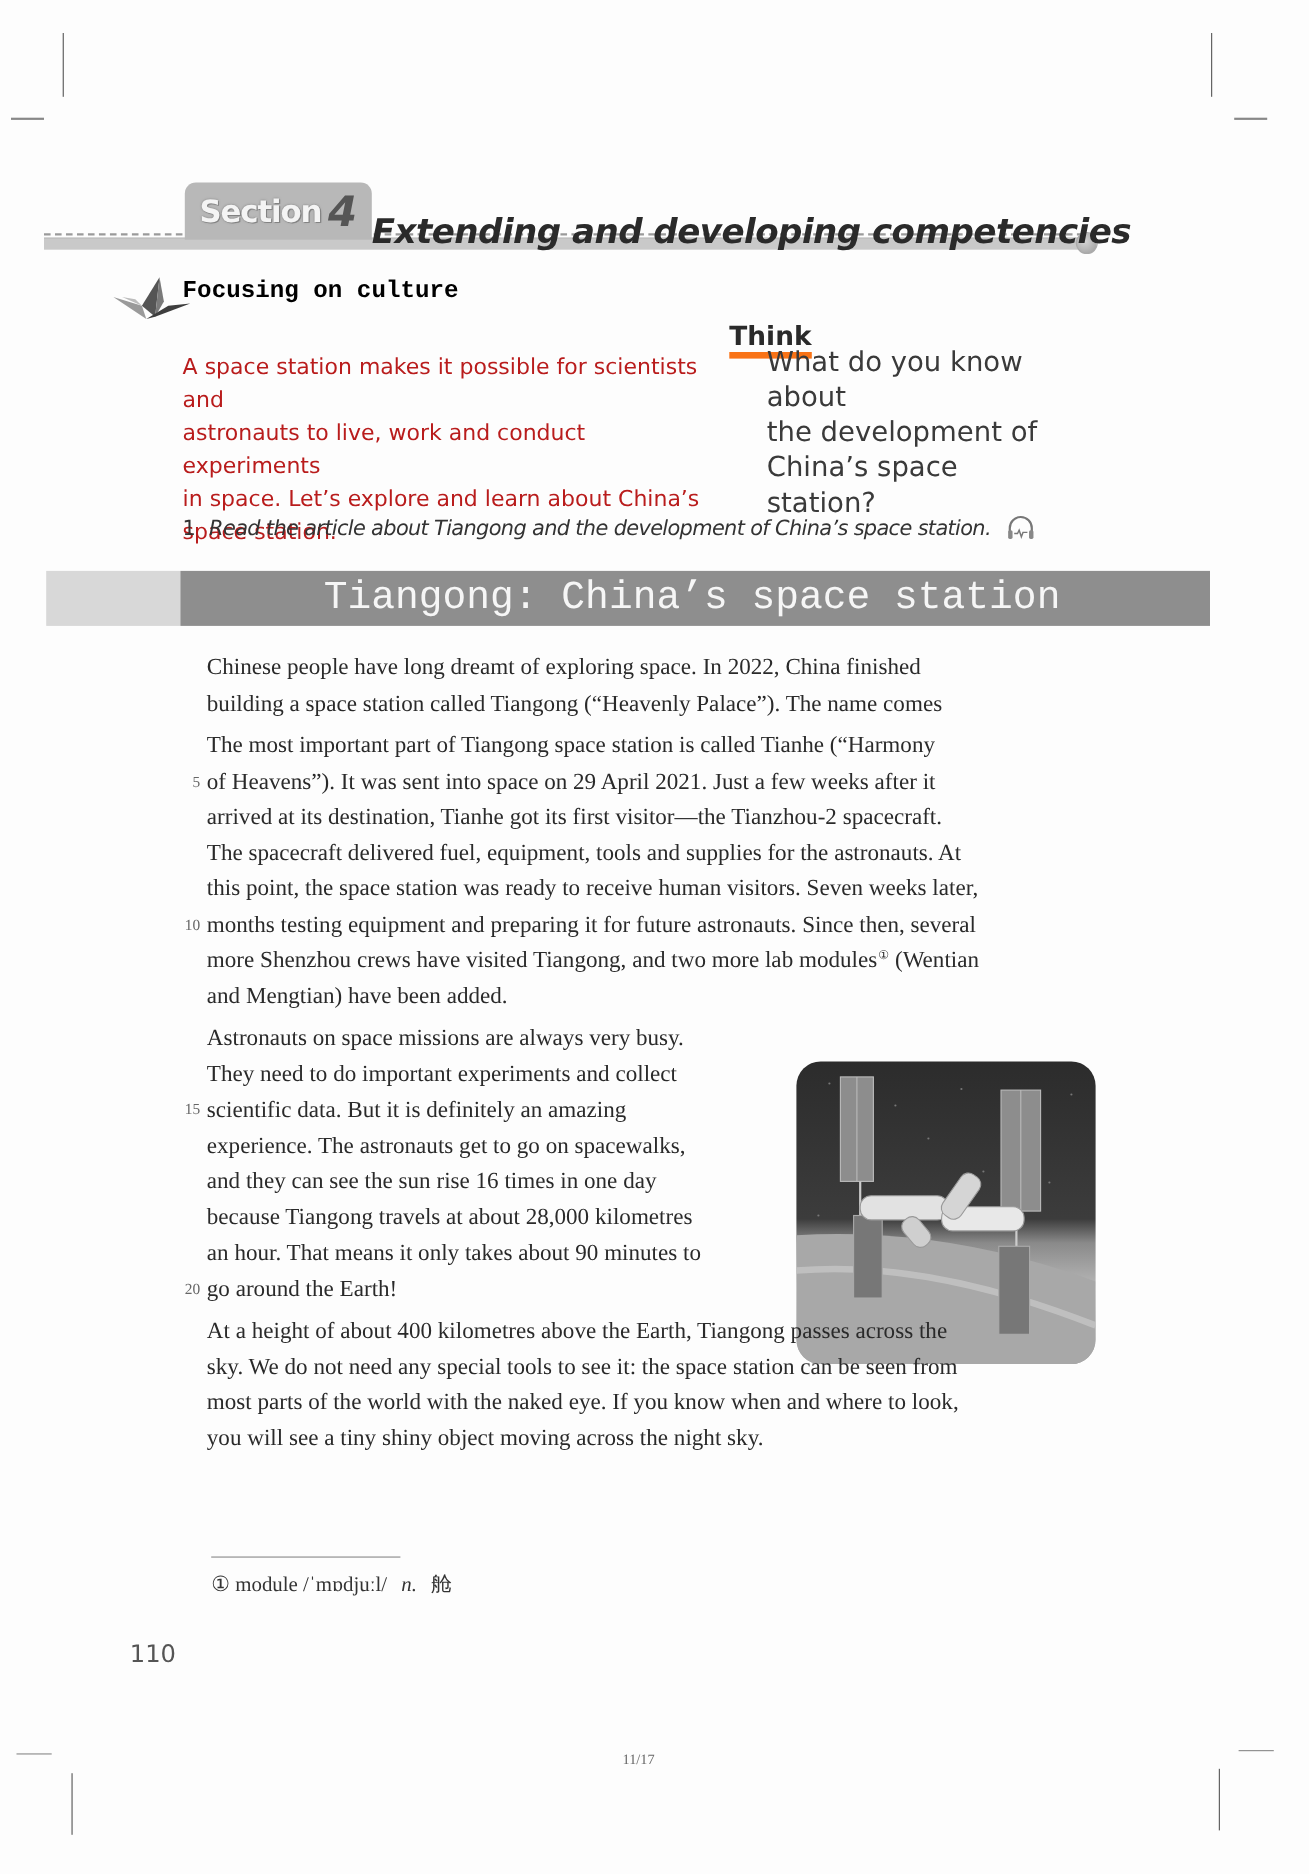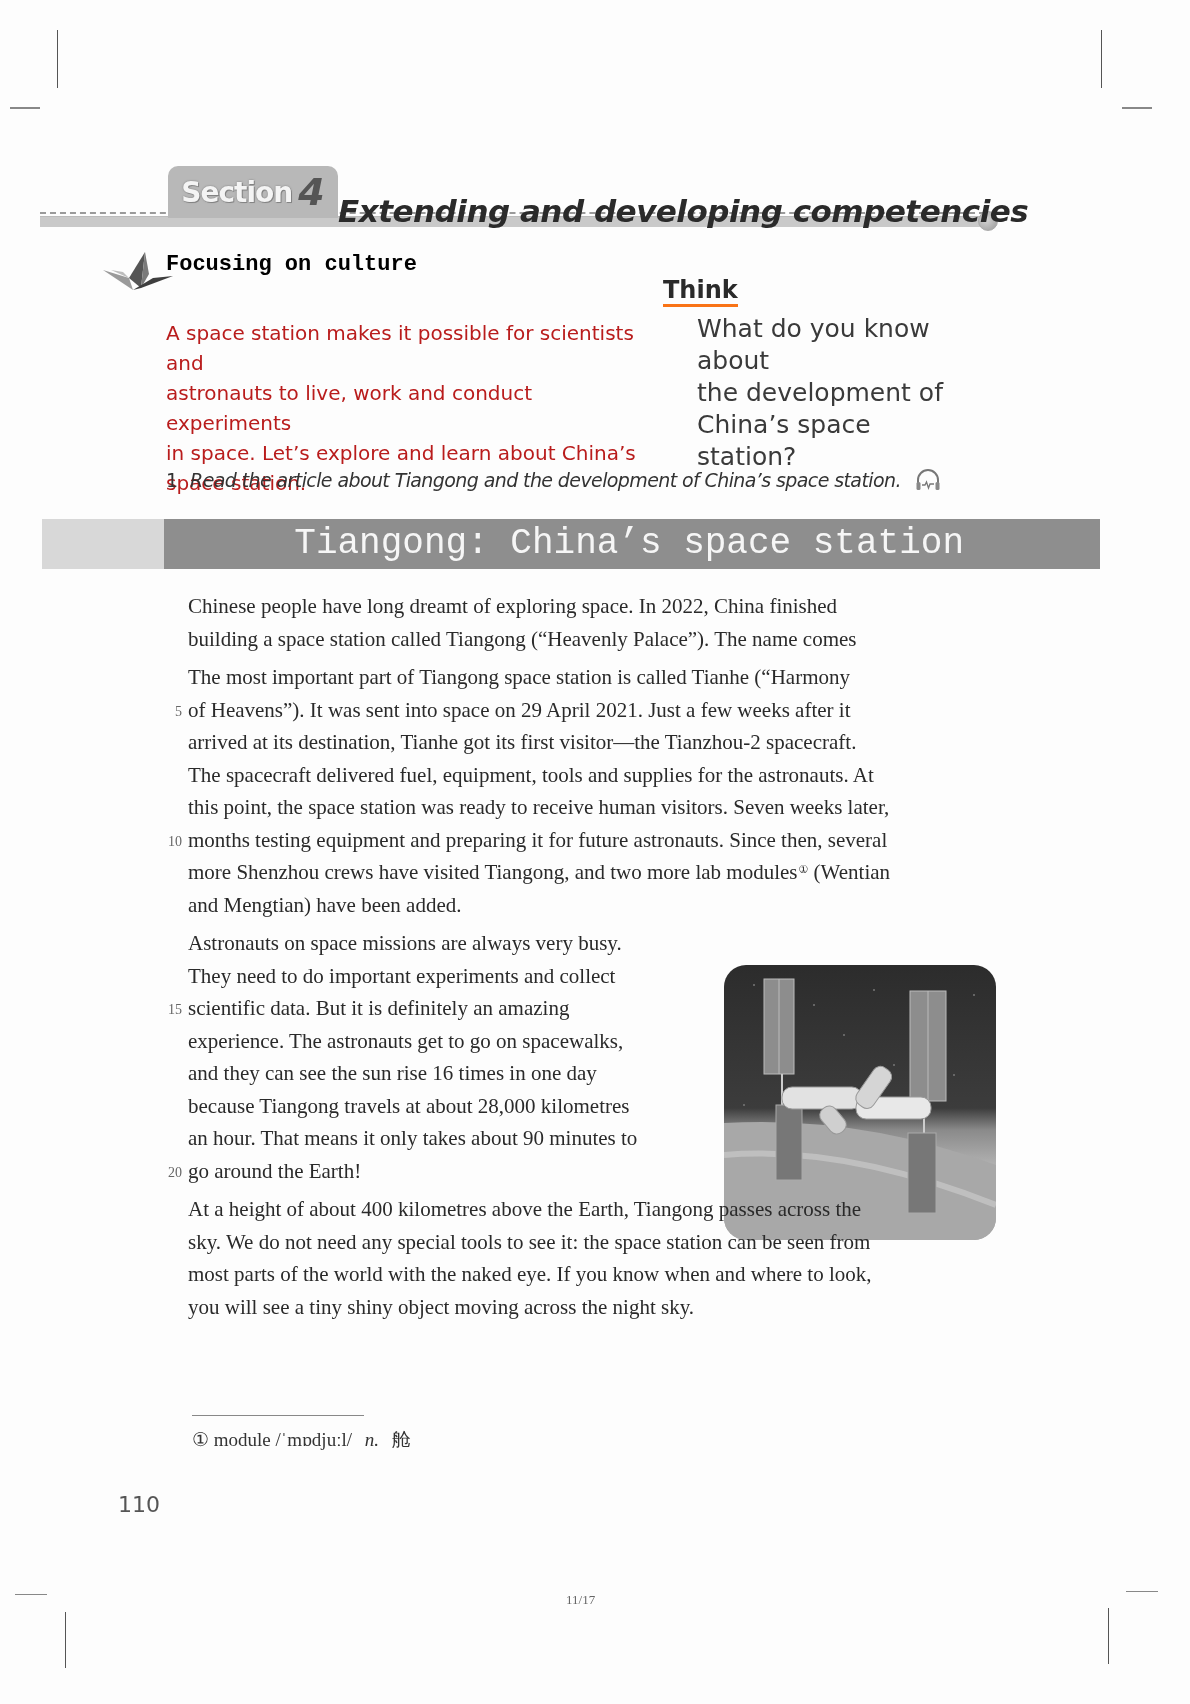--- a/index.html
+++ b/index.html
@@ -51,23 +51,23 @@
     .foc-title {
       position:absolute; left:166px; top:252px;
       font-family:Liberation Mono, monospace; font-weight:bold; font-size:22px; color:#000000;
       white-space:nowrap;
     }
     .intro {
       position:absolute; left:166px; top:318px; width:490px;
       font-family:"DejaVu Sans", sans-serif; font-size:20px; line-height:30px; color:#b91c1c;
     }
     .think-label {
-      position:absolute; left:663px; top:276px;
+      position:absolute; left:663px; top:292px;
       font-family:"DejaVu Sans", sans-serif; font-weight:bold; font-size:24px; color:#2a2a2a;
-      border-bottom:3px solid #f97316;
+      border-bottom:6px solid #f97316;
     }
     .think-text {
       position:absolute; left:697px; top:313px; width:280px;
       font-family:"DejaVu Sans", sans-serif; font-size:25px; line-height:32px; color:#3a3a3a;
     }
 
     
     .instr {
       position:absolute; left:166px; top:468px; white-space:nowrap;
       font-family:"DejaVu Sans", sans-serif; font-size:19px; color:#333;

